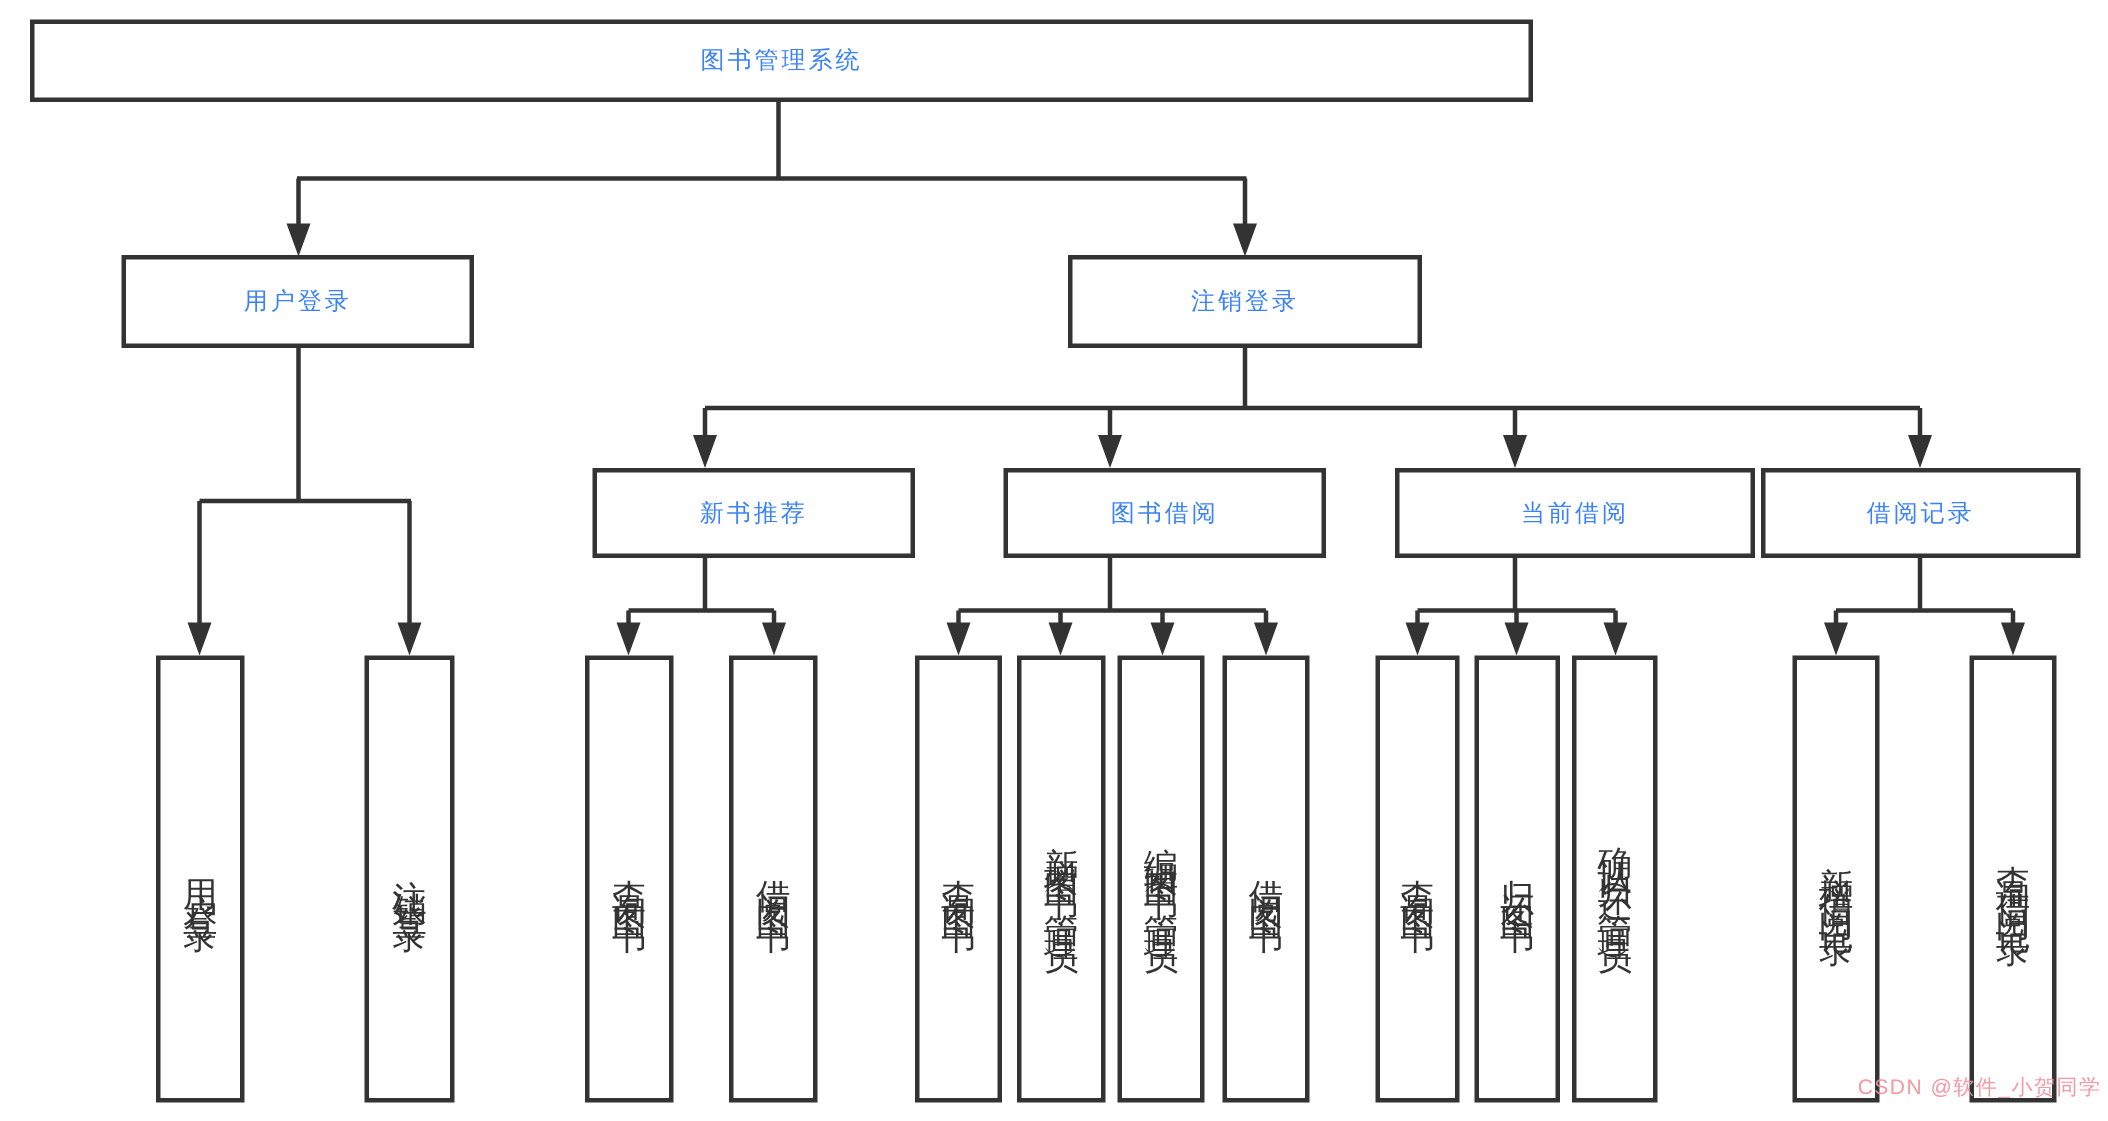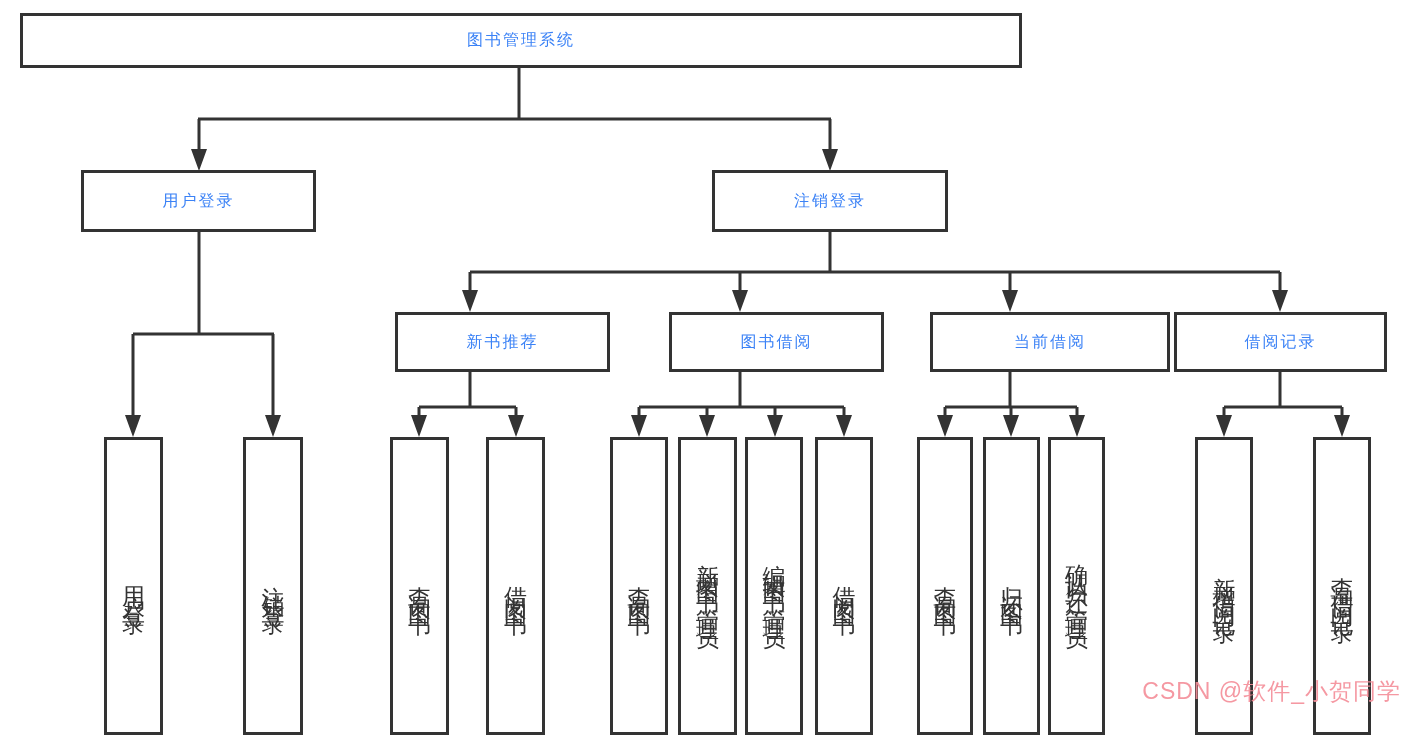--- a/index.html
+++ b/index.html
@@ -48,23 +48,23 @@
   .vlabel {
     writing-mode: vertical-rl;
     text-orientation: mixed;
     font-size: 23px;
     letter-spacing: 9px;
     color: #333333;
     line-height: 1;
   }
   .watermark {
     position: absolute;
-    top: 676px;
+    top: 716px;
     right: 4px;
-    font-size: 23px;
+    font-size: 14px;
     letter-spacing: 1px;
     color: #f48d98;
     opacity: 0.9;
     white-space: nowrap;
     z-index: 5;
   }
 </style>
 </head>
 <body>
 

